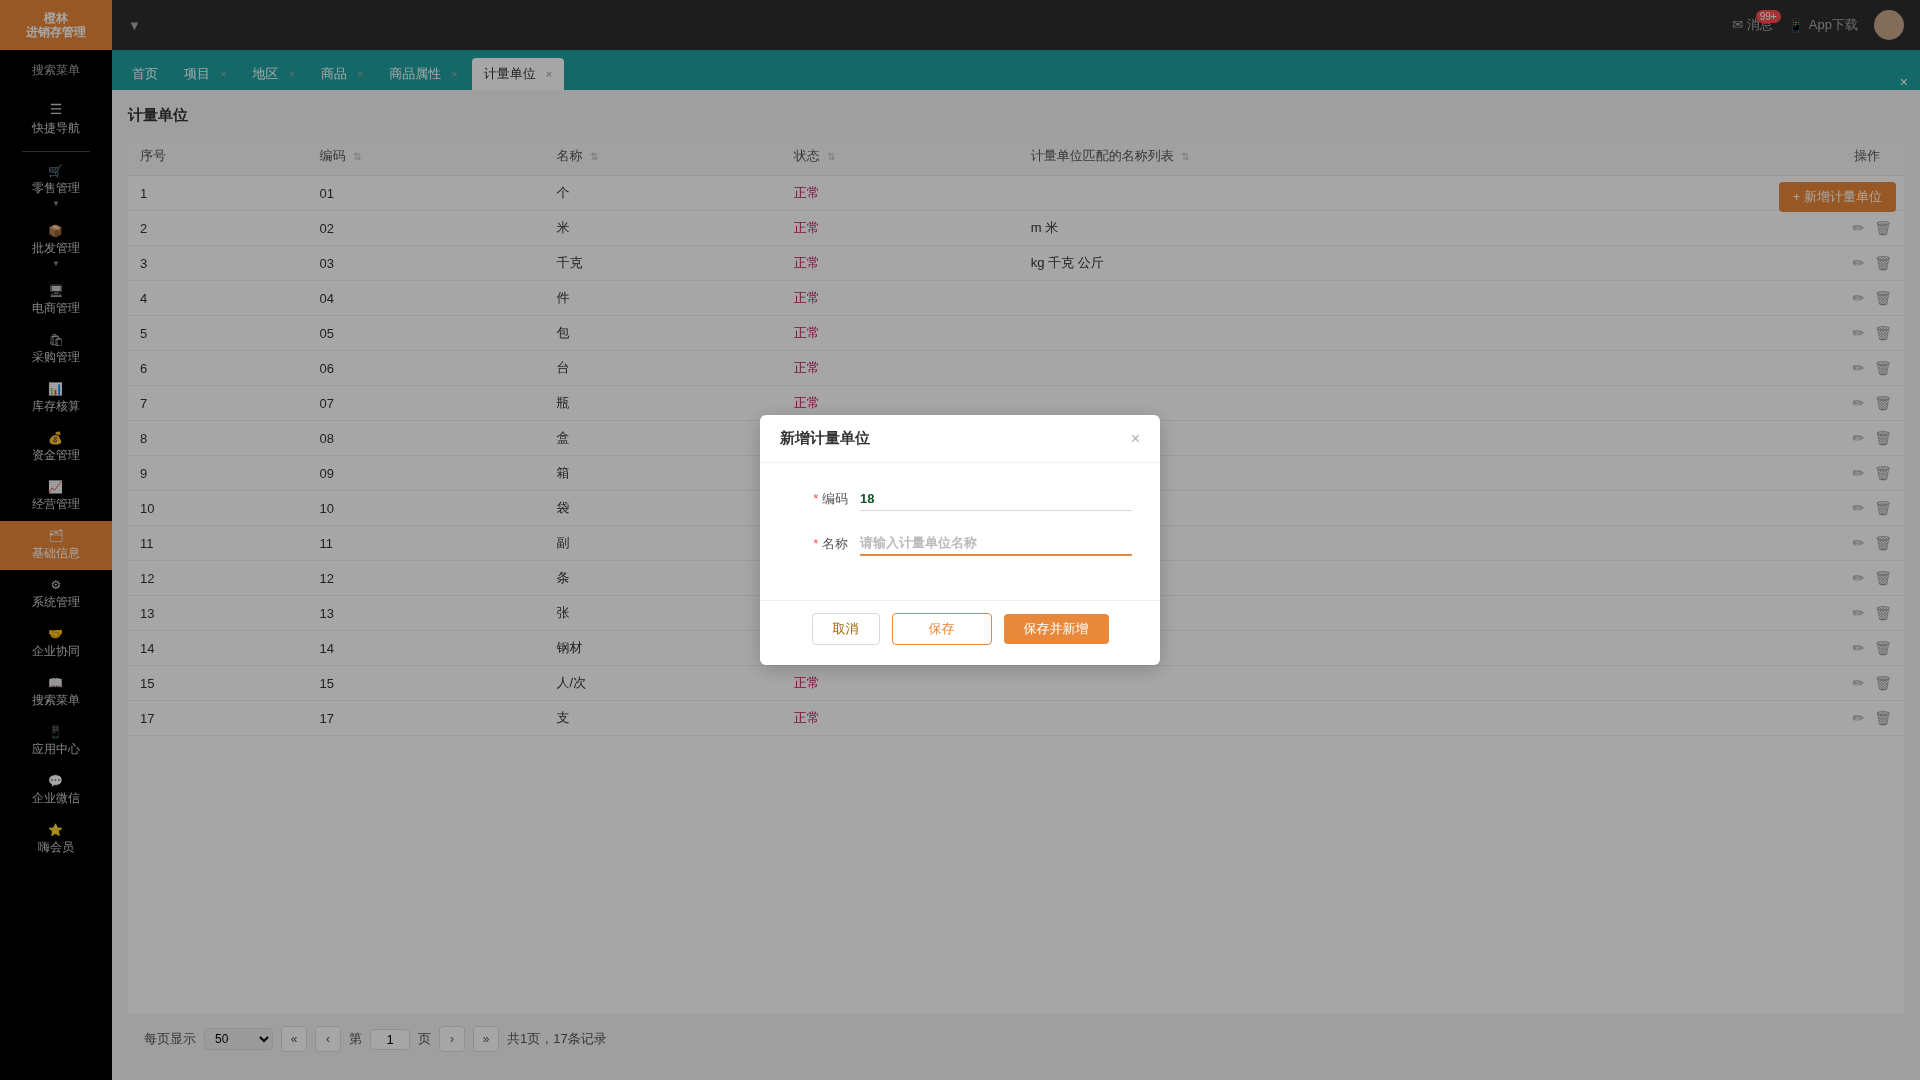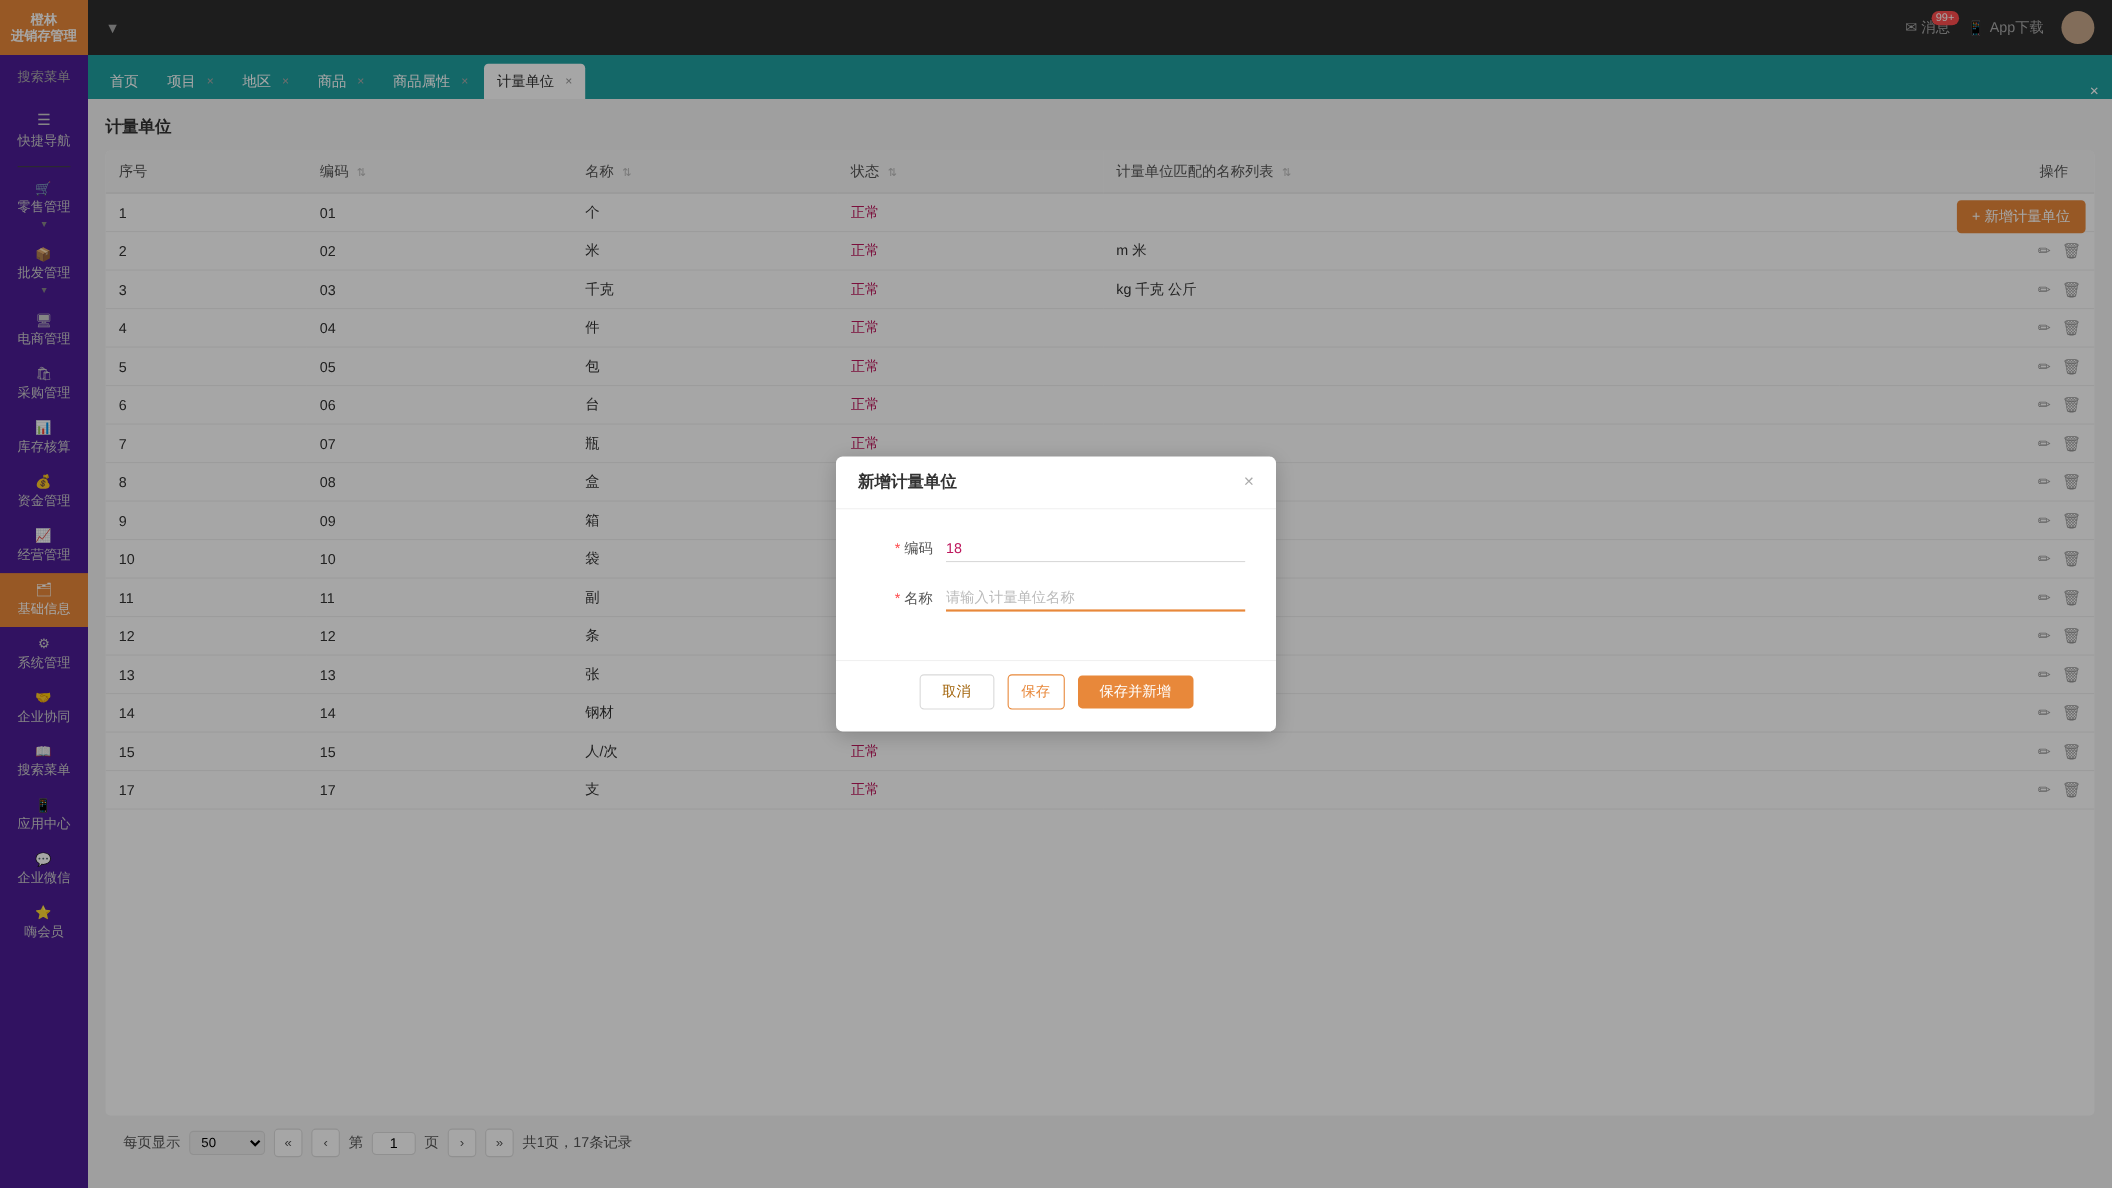--- a/index.html
+++ b/index.html
@@ -1,19 +1,19 @@
 <!DOCTYPE html>
 <html><head>
   <meta charset="utf-8">
   <style>
     * { box-sizing: border-box; margin: 0; padding: 0; }
     body { font-family: 'Microsoft YaHei', Arial, sans-serif; font-size: 13px; background: #f0f0f0; color: #333; display: flex; height: 1080px; width: 1920px; overflow: hidden; }
 
     
-    .sidebar { width: 80px; background: #4c1d95; display: flex; flex-direction: column; align-items: center; padding-top: 0; min-height: 100%; }
+    .sidebar { width: 112px; background: #000000; display: flex; flex-direction: column; align-items: center; padding-top: 0; min-height: 100%; }
     .sidebar-logo { width: 100%; background: #e8883a; padding: 10px; display: flex; align-items: center; justify-content: center; height: 50px; }
     .sidebar-logo-text { color: white; font-size: 12px; font-weight: bold; text-align: center; line-height: 1.2; }
     .sidebar-search { color: #aaa; font-size: 12px; padding: 12px 0; text-align: center; cursor: pointer; width: 100%; }
     .sidebar-nav-item { color: #ccc; font-size: 12px; padding: 10px 0; text-align: center; cursor: pointer; width: 100%; display: flex; flex-direction: column; align-items: center; gap: 3px; }
     .sidebar-nav-item .icon { font-size: 14px; }
     .sidebar-divider { width: 60%; height: 1px; background: #444; margin: 4px 0; }
     .sidebar-nav-group-item { color: #ccc; font-size: 12px; padding: 8px 0; text-align: center; cursor: pointer; width: 100%; display: flex; flex-direction: column; align-items: center; gap: 2px; }
     .sidebar-nav-group-item .arrow { font-size: 8px; color: #888; }
 
     
@@ -67,26 +67,26 @@
     
     .modal-overlay { position: fixed; top: 0; left: 0; width: 100%; height: 100%; background: rgba(0,0,0,0.35); z-index: 100; display: flex; align-items: center; justify-content: center; }
     .modal { background: white; border-radius: 6px; width: 400px; box-shadow: 0 4px 20px rgba(0,0,0,0.2); overflow: hidden; }
     .modal-header { padding: 14px 20px; display: flex; align-items: center; justify-content: space-between; border-bottom: 1px solid #f0f0f0; }
     .modal-title { font-size: 15px; font-weight: bold; color: #333; }
     .modal-close { color: #aaa; cursor: pointer; font-size: 16px; }
     .modal-body { padding: 24px 28px; }
     .form-row { display: flex; align-items: center; margin-bottom: 20px; }
     .form-label { font-size: 13px; color: #555; width: 60px; text-align: right; margin-right: 12px; }
     .form-label.required::before { content: '* '; color: #ff4d4f; }
-    .form-input { flex: 1; border: none; border-bottom: 1px solid #d9d9d9; padding: 4px 0; font-size: 13px; color: #be185d; outline: none; }
+    .form-input { flex: 1; border: none; border-bottom: 1px solid #d9d9d9; padding: 4px 0; font-size: 13px; color: #14532d; outline: none; font-weight: bold; }
     .form-input.active-input { border-bottom: 2px solid #e8883a; }
     .form-input::placeholder { color: #bbb; }
     .modal-footer { padding: 12px 20px 20px; display: flex; align-items: center; justify-content: center; gap: 12px; border-top: 1px solid #f0f0f0; }
     .btn-cancel { padding: 6px 20px; border: 1px solid #d9d9d9; background: white; border-radius: 4px; font-size: 13px; cursor: pointer; color: #a16207; }
-    .btn-save { padding: 6px 12px; border: 1px solid #e8883a; background: white; border-radius: 4px; font-size: 13px; cursor: pointer; color: #e8883a; }
+    .btn-save { padding: 6px 36px; border: 1px solid #e8883a; background: white; border-radius: 4px; font-size: 13px; cursor: pointer; color: #e8883a; }
     .btn-save-new { padding: 6px 20px; border: none; background: #e8883a; border-radius: 4px; font-size: 13px; cursor: pointer; color: white; }
   </style>
 </head>
 <body>
 
 <div class="sidebar">
   <div class="sidebar-logo">
     <div class="sidebar-logo-text">橙林<br>进销存管理</div>
   </div>
   <div class="sidebar-search">搜索菜单</div>

